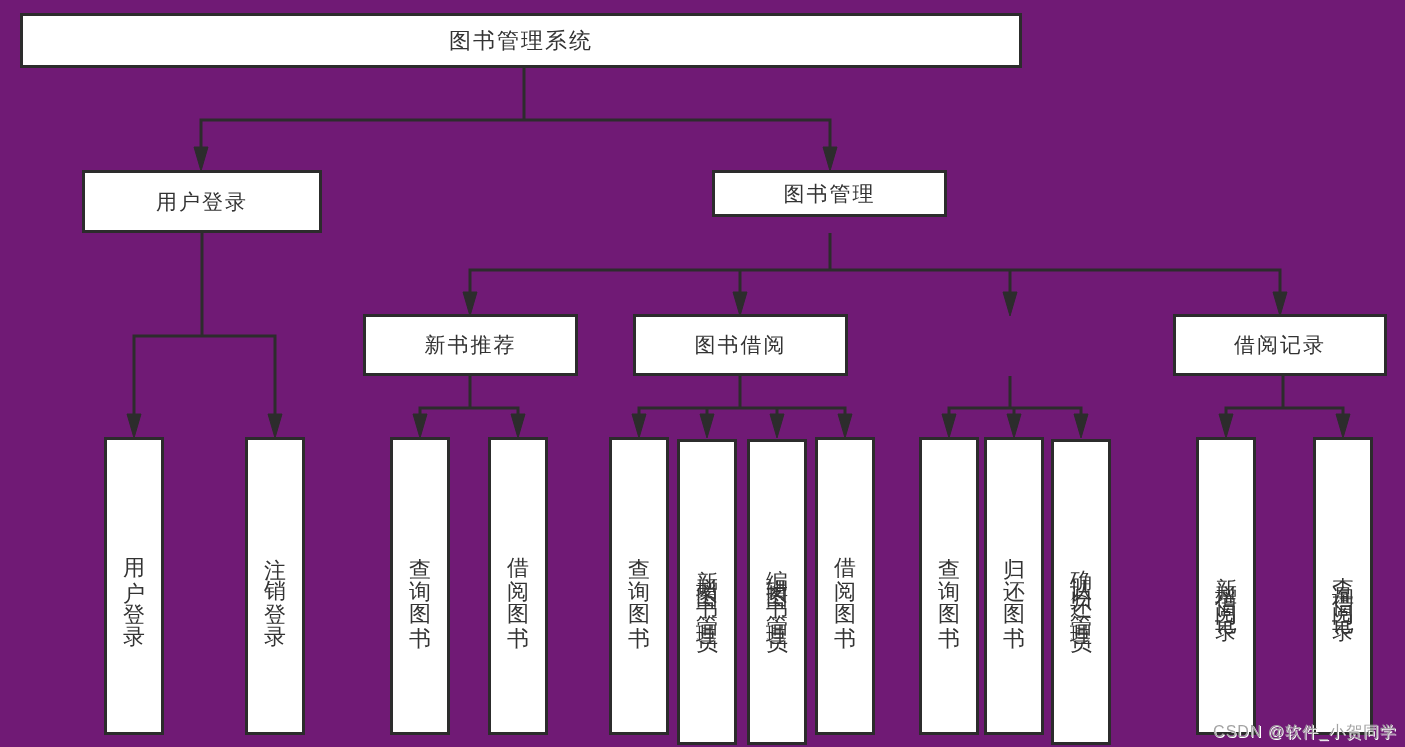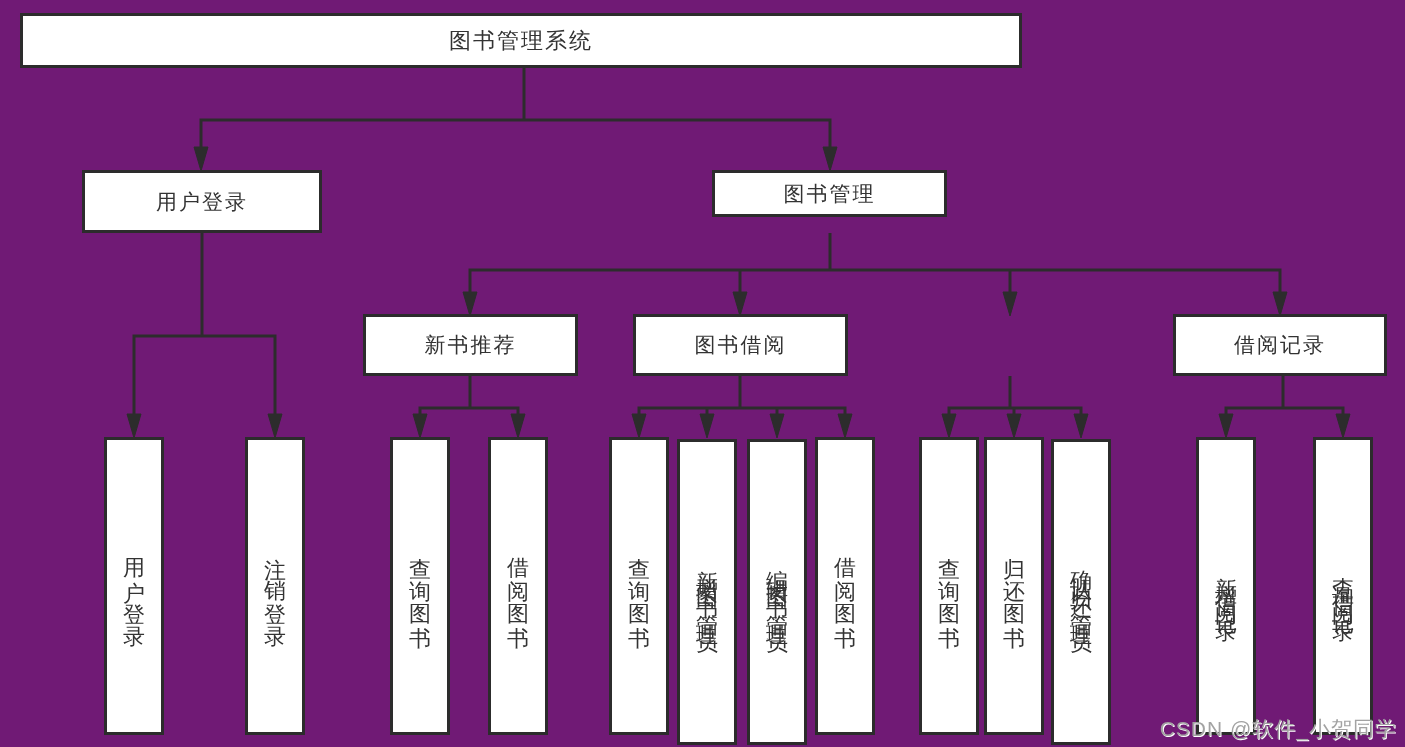--- a/index.html
+++ b/index.html
@@ -49,21 +49,21 @@
     line-height: 1;
     white-space: nowrap;
   }
   .v.tight {
     letter-spacing: 9px;
   }
   .watermark {
     position: absolute;
     right: 8px;
     bottom: 4px;
-    font-size: 21px;
+    font-size: 16px;
     color: #a3a3a3;
     letter-spacing: 1px;
     z-index: 10;
     text-shadow: 1px 1px 0 #ffffff;
     margin-top: 16px;
   }
 </style>
 </head>
 <body>
 

